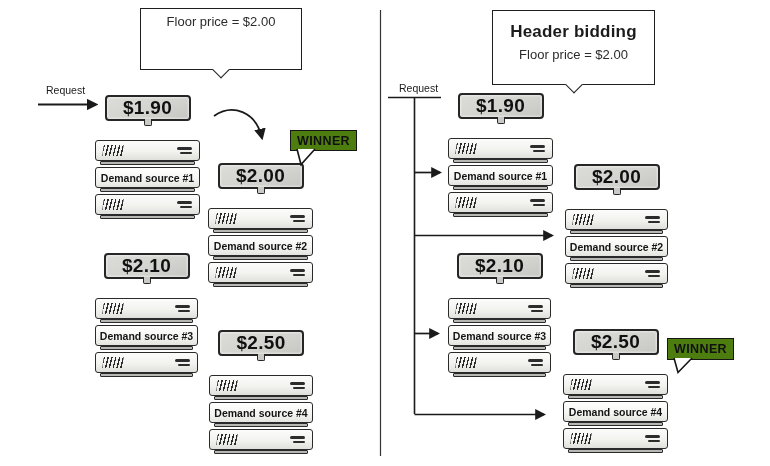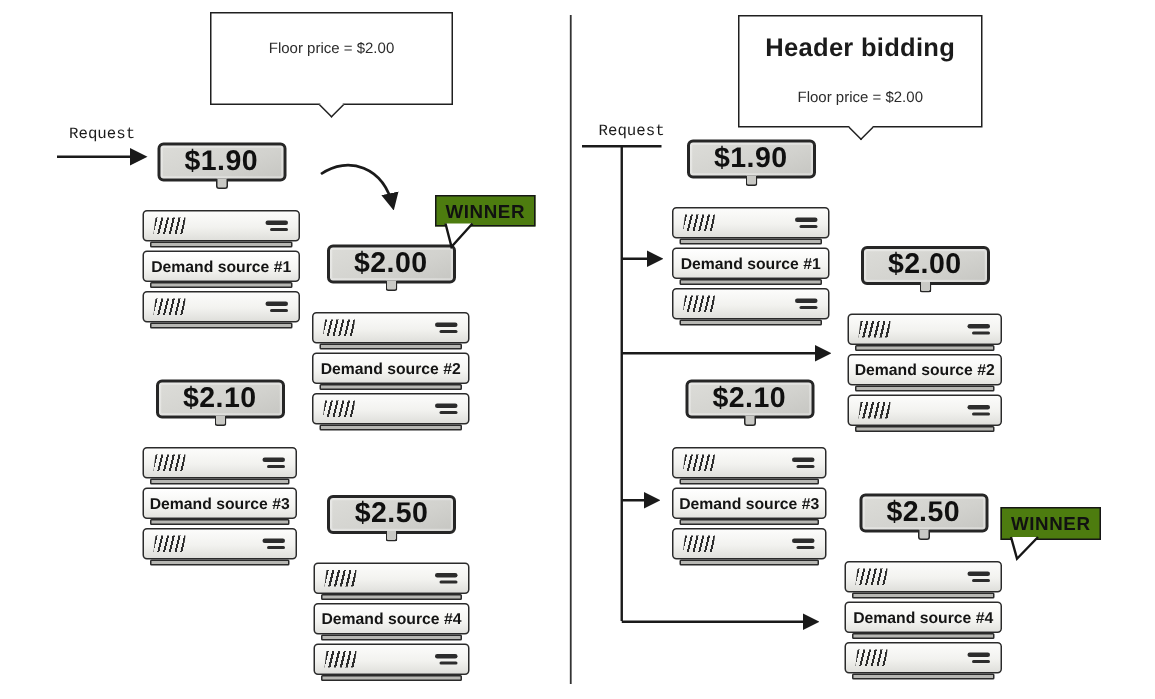--- a/index.html
+++ b/index.html
@@ -6,21 +6,21 @@
   .canvas {
     position:relative; width:770px; height:466px; background:#ffffff;
     font-family:"Liberation Sans", sans-serif; color:#1b1b1b; overflow:hidden;
   }
   
   .titlebox {
     position:absolute; background:#ffffff; border:1.7px solid #1f1f1f;
     text-align:center; box-sizing:border-box; z-index:3;
   }
   .titlebox .t { font-weight:700; font-size:17px; letter-spacing:.2px; margin-top:11px; }
-  .titlebox .s { font-size:10px; margin-top:18px; color:#2b2b2b; }
+  .titlebox .s { font-size:13px; margin-top:5px; color:#2b2b2b; }
   .notch {
     position:absolute; left:50%; bottom:-7px; width:11px; height:11px; background:#ffffff;
     border-right:1.7px solid #1f1f1f; border-bottom:1.7px solid #1f1f1f;
     transform:translateX(-50%) rotate(45deg); z-index:4;
   }
   
   .group { position:absolute; z-index:2; }
   .sign {
     position:absolute; left:50%; top:-45px; transform:translateX(-50%);
     width:86px; height:26px; box-sizing:border-box;
@@ -46,21 +46,21 @@
   .base {
     height:4px; width:90%; margin:0 auto 2px; box-sizing:border-box;
     background:#b7b7b3; border:1.3px solid #2a2a2a; border-radius:1px;
   }
   .vents { width:20px; height:11px; transform:skewX(-7deg);
     background:repeating-linear-gradient(97deg,#2c2c2c 0 1.4px, transparent 1.4px 3.8px); }
   .badge { display:flex; flex-direction:column; gap:2px; width:15px; }
   .badge i { display:block; height:2.2px; background:#2c2c2c; border-radius:2px; }
   .badge i:last-child { width:78%; align-self:flex-end; }
   
-  .request { position:absolute; font-size:10.5px; color:#1b1b1b; z-index:3;font-family:Liberation Mono, monospace; }
+  .request { position:absolute; font-size:10.5px; color:#1b1b1b; z-index:3; }
   .winner {
     position:absolute; background:#4d7c0f; border:1.7px solid #161616; box-sizing:border-box;
     display:flex; align-items:center; justify-content:center;
     font-weight:700; font-size:12.5px; letter-spacing:.4px; color:#111; z-index:3;
   }
   .overlay { position:absolute; left:0; top:0; z-index:5; pointer-events:none; }
 </style>
 </head>
 <body>
 

